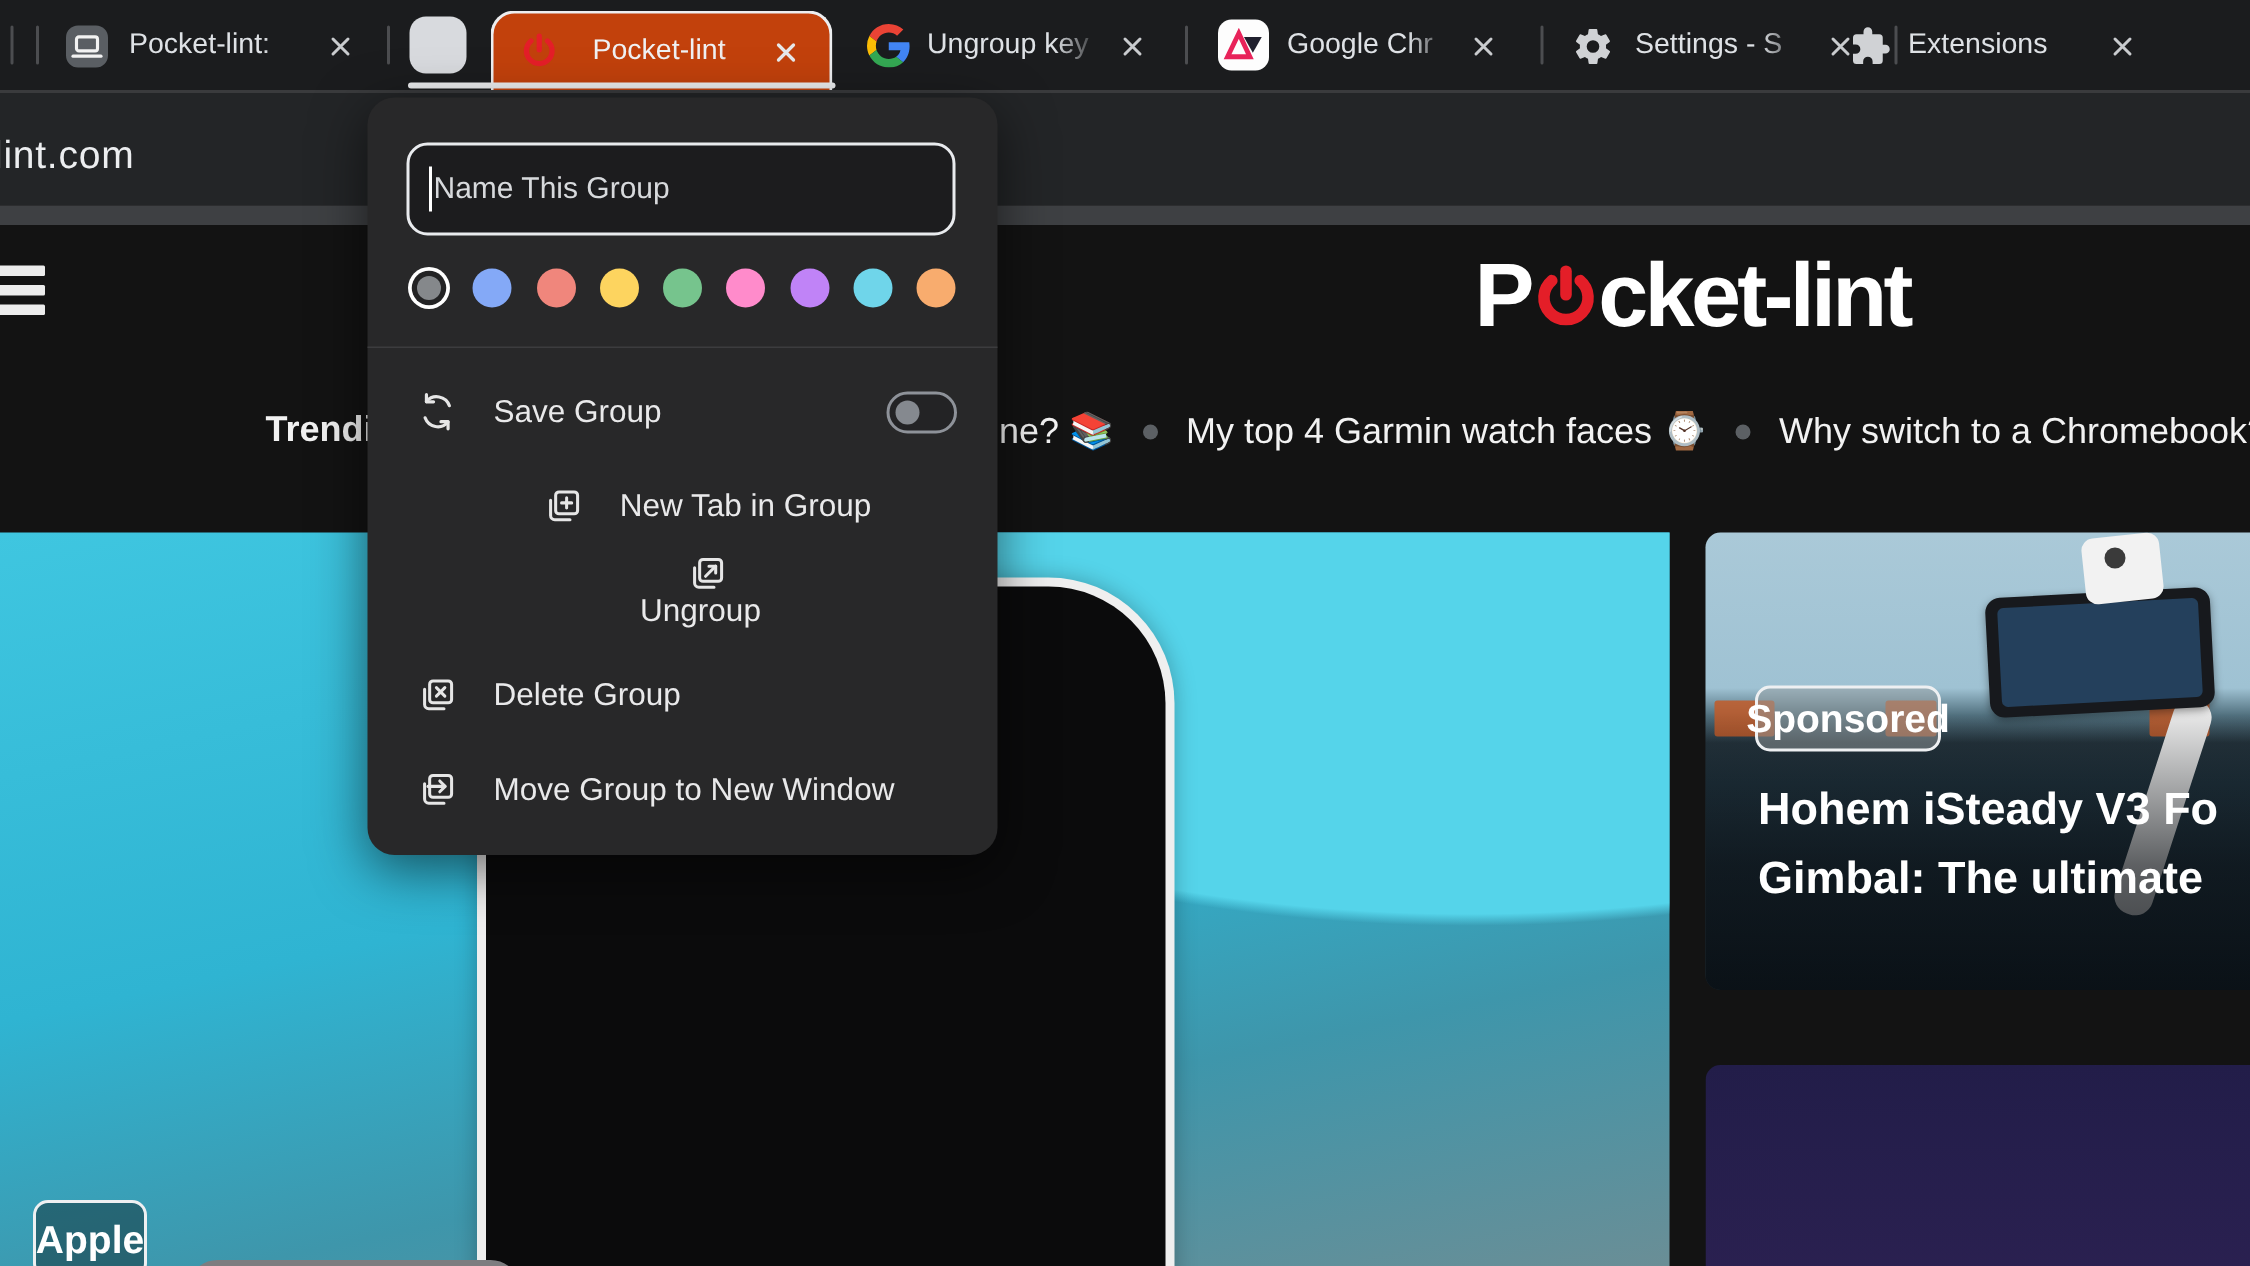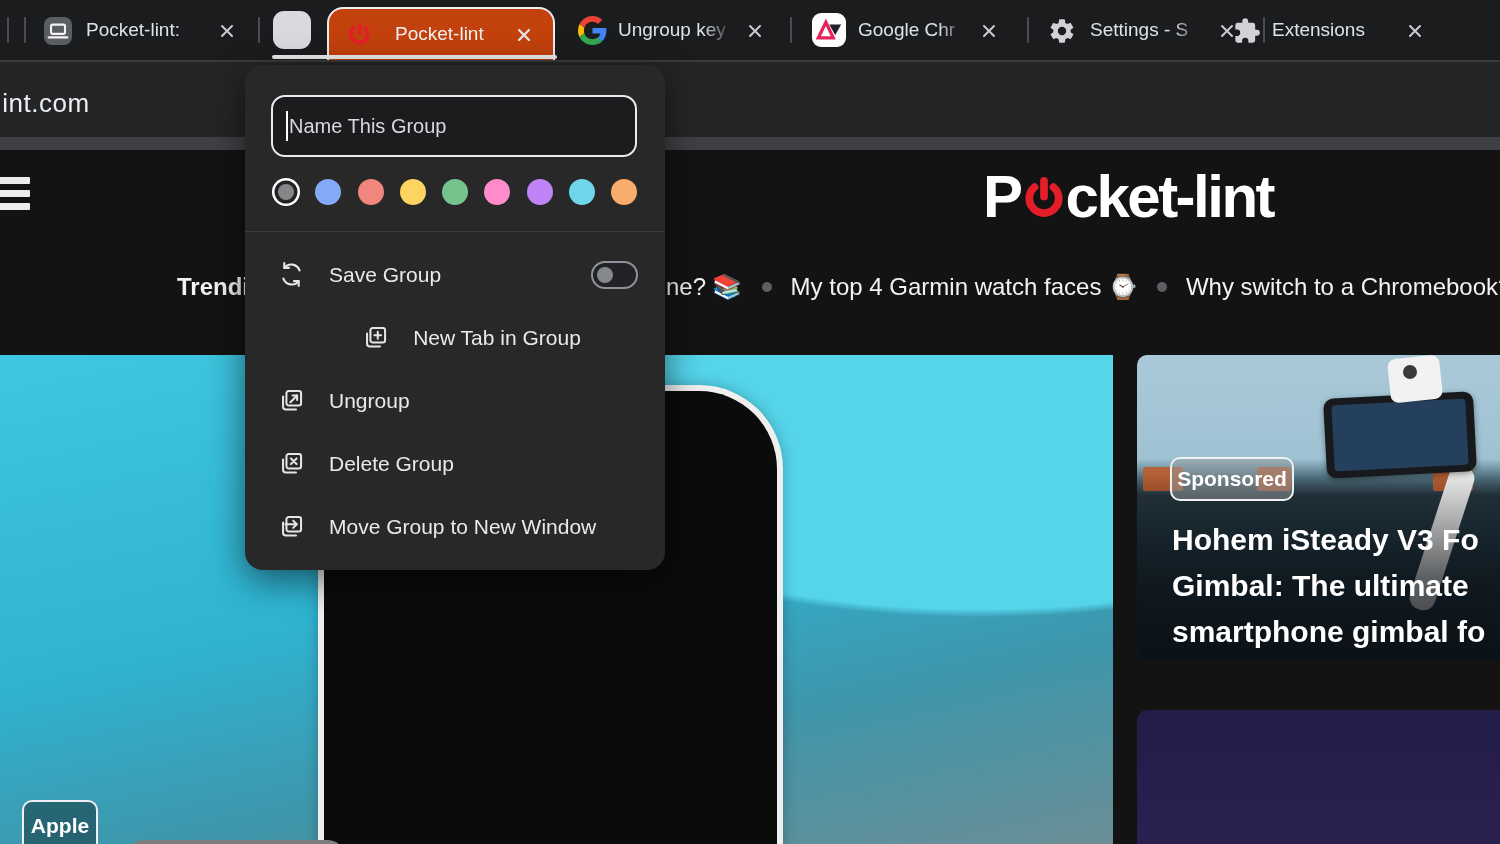--- a/index.html
+++ b/index.html
@@ -37,21 +37,21 @@
 
   
   #hero{left:0;top:205px;width:1113px;height:489px;overflow:hidden;
      background:
        radial-gradient(130% 160% at 88% -20%, #55d4ea 0 45%, rgba(85,212,234,0) 46%),
        linear-gradient(168deg,#3fc6e0 0%,#2fb4d2 45%,#3e96ab 72%,#6a8e96 100%);}
   #hero-phone{left:318px;top:30px;width:465px;height:470px;background:#efefef;
      border-radius:84px 84px 0 0;box-shadow:0 0 14px rgba(0,0,0,.25);}
   #hero-phone-screen{left:6px;top:6px;width:453px;height:464px;background:#0b0b0c;border-radius:78px 78px 0 0;}
   #battery{left:125px;top:485px;width:222px;height:94px;border:4px solid #7d7d80;border-radius:20px;box-sizing:border-box;}
-  .badge{border:2px solid #eef0f2;border-radius:10px;color:#fff;font-weight:700;font-size:21px;
+  .badge{border:2px solid #eef0f2;border-radius:10px;color:#fff;font-weight:700;font-size:26px;
      display:flex;align-items:center;justify-content:center;box-sizing:border-box;}
   #apple-badge{left:22px;top:445px;width:76px;height:52px;background:rgba(18,46,52,.5);}
 
   
   .card{left:1137px;width:363px;overflow:hidden;border-radius:10px 0 0 10px;}
   #card1{top:205px;height:305px;
      background:linear-gradient(180deg,#aac9d8 0%,#9fc2d3 34%,#51707e 40%,#24333c 46%,#20333e 55%,#1c2e3a 100%);}
   #card1-overlay{left:0;top:120px;width:363px;height:185px;
      background:linear-gradient(180deg,rgba(8,14,18,0) 0%,rgba(8,12,16,.62) 55%,rgba(6,10,14,.8) 100%);}
   .container-box{top:112px;height:24px;background:#c25a28;opacity:.85;border-radius:2px;}
@@ -248,21 +248,20 @@
     <div id="gimbal-arm" class="abs"></div>
     <div id="gimbal-phone" class="abs"></div>
     <div id="gimbal-phone-screen" class="abs" style="left:196px;top:47px;transform:rotate(-3deg);"></div>
     <div id="gimbal-mount" class="abs"></div>
     <div id="gimbal-cam" class="abs"></div>
     <div id="card1-overlay" class="abs"></div>
     <div id="sponsored-badge" class="abs badge">Sponsored</div>
     <div id="card1-headline" class="abs">
       <div>Hohem iSteady V3 Fo</div>
       <div>Gimbal: The ultimate</div>
-      <div>smartphone gimbal fo</div>
     </div>
   </div>
 
   <div id="card2" class="abs card">
     
   </div>
 </div>
 
 <div id="group-popup" class="abs">
   <input id="group-name-input" class="abs" type="text" placeholder="Name This Group" style="">
@@ -301,21 +300,21 @@
     <span class="menu-icon">
       <svg width="27" height="27" viewBox="0 0 24 24" fill="none" stroke="#e6e6e6" stroke-width="1.8" stroke-linecap="round" stroke-linejoin="round">
         <path d="M4.5 8.5v9a2.5 2.5 0 0 0 2.5 2.5h9"></path>
           <rect x="7.5" y="3.5" width="13" height="13" rx="2"></rect>
         <path d="M14 7v6M11 10h6"></path>
       </svg>
     </span>
     <span class="menu-label">New Tab in Group</span>
   </div>
 
-  <div class="abs menu-item" style="top:304px;">
+  <div class="abs menu-item" style="top:304px;flex-direction:column;">
     <span class="menu-icon">
       <svg width="27" height="27" viewBox="0 0 24 24" fill="none" stroke="#e6e6e6" stroke-width="1.8" stroke-linecap="round" stroke-linejoin="round">
         <path d="M4.5 8.5v9a2.5 2.5 0 0 0 2.5 2.5h9"></path>
           <rect x="7.5" y="3.5" width="13" height="13" rx="2"></rect>
         <path d="M11 13.5 17 7.5"></path>
           <polyline points="13 7.5 17 7.5 17 11.5"></polyline>
       </svg>
     </span>
     <span class="menu-label">Ungroup</span>
   </div>

